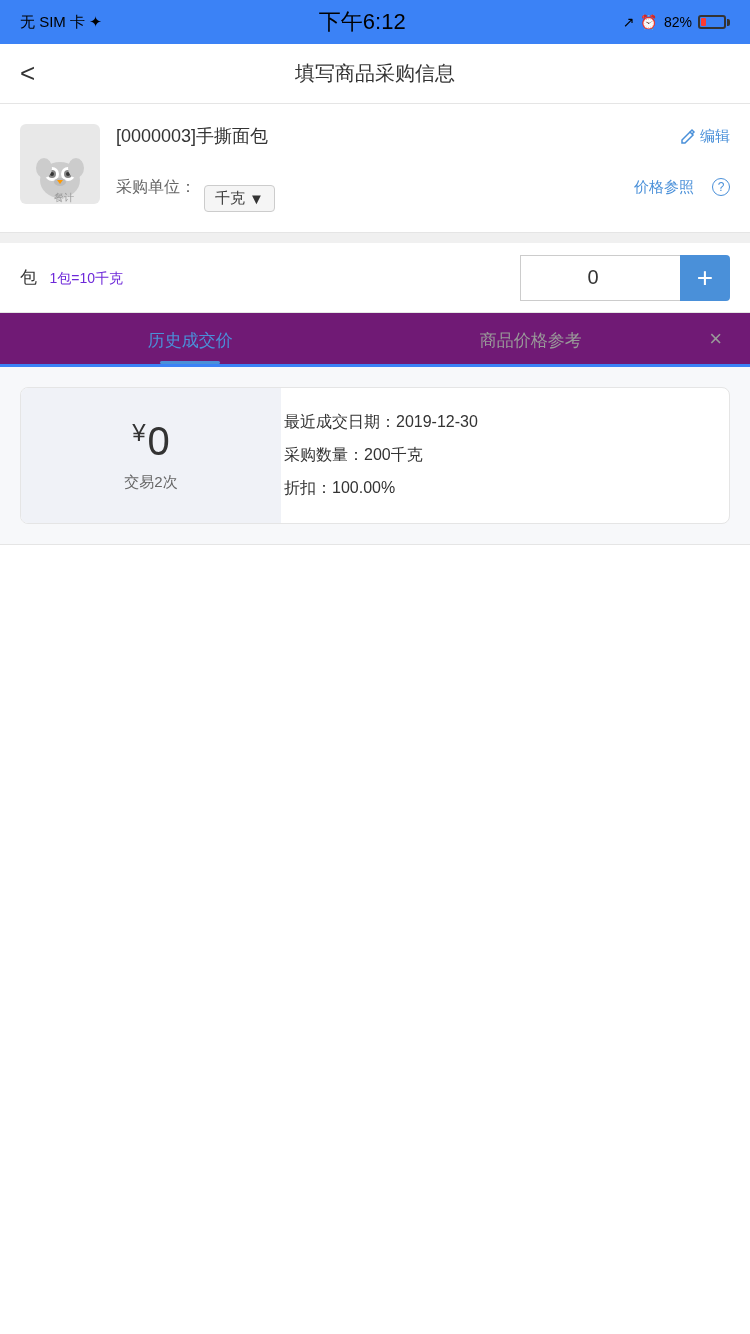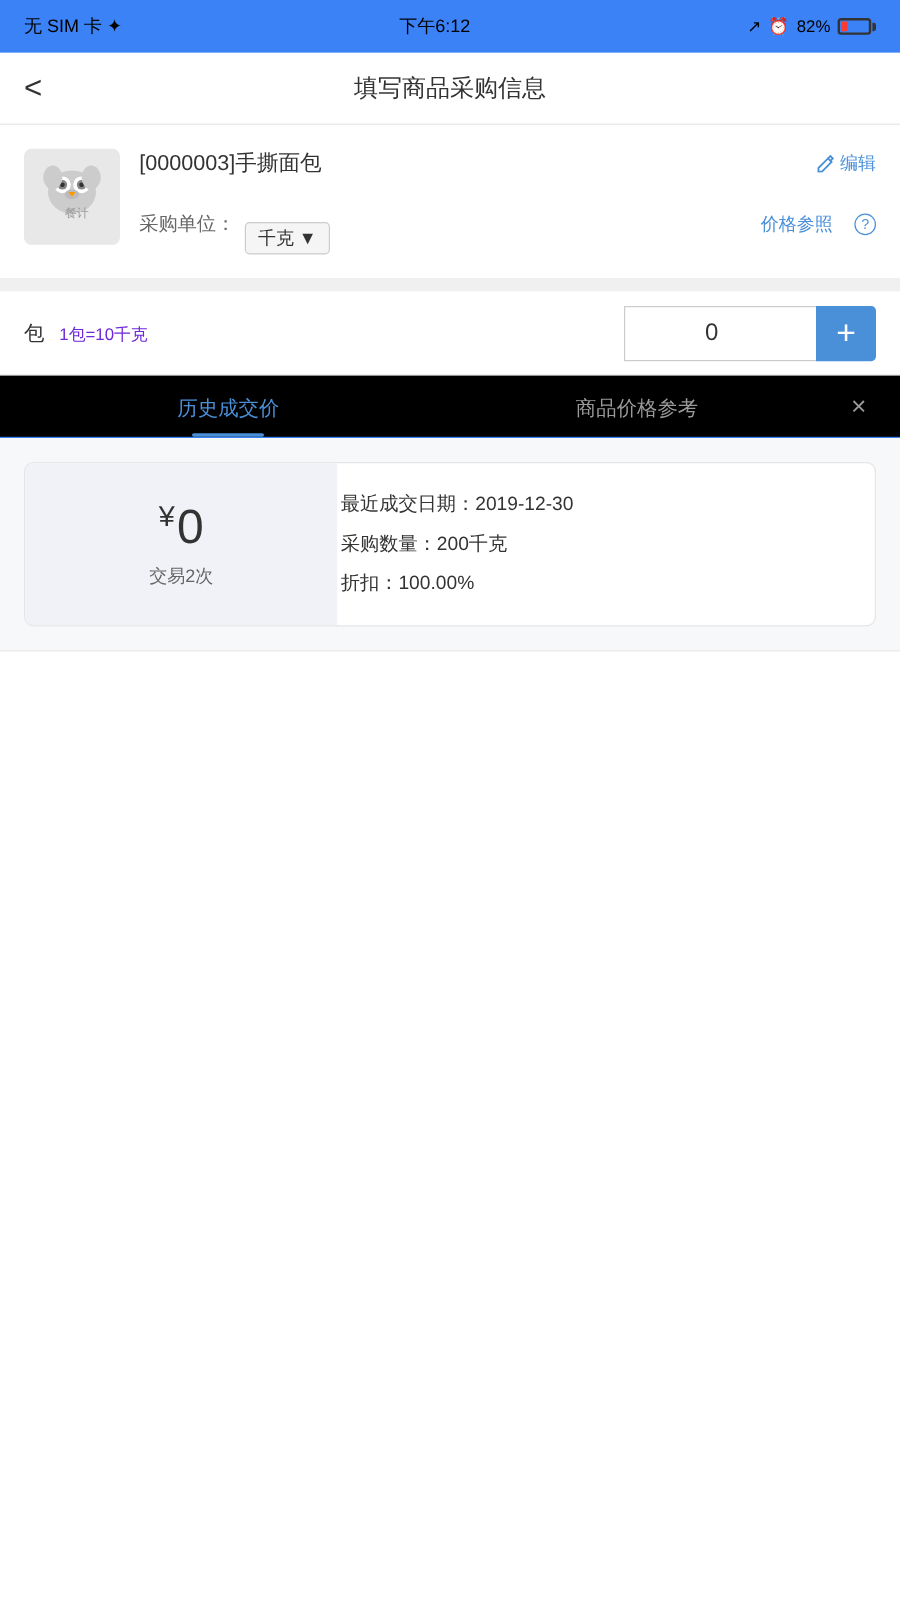--- a/index.html
+++ b/index.html
@@ -23,21 +23,21 @@
       font-size: 15px;
       font-weight: 500;
     }
     .status-left {
       display: flex;
       align-items: center;
       gap: 8px;
       font-size: 15px;
     }
     .status-center {
-      font-size: 15px;
+      font-size: 22px;
       font-weight: 500;
     }
     .status-right {
       display: flex;
       align-items: center;
       gap: 6px;
       font-size: 14px;
     }
     .battery-icon {
       display: inline-flex;
@@ -104,21 +104,21 @@
       display: flex;
       align-items: flex-start;
       gap: 16px;
     }
     .product-image {
       width: 80px;
       height: 80px;
       background: #e8e8e8;
       border-radius: 6px;
       display: flex;
-      align-items: flex-start;
+      align-items: flex-end;
       justify-content: center;
       flex-shrink: 0;
       overflow: hidden;
     }
     .owl-icon {
       width: 60px;
       height: 60px;
     }
     .product-info {
       flex: 1;
@@ -240,23 +240,23 @@
     }
 
     
     .tab-section {
       background: #f7f8fa;
       border-bottom: 1px solid #e5e5e5;
     }
     .tab-bar {
       display: flex;
       align-items: center;
-      background: #000000;
+      background: #701a75;
       padding: 0 20px;
-      border-bottom: 1px solid #3b82f6;
+      border-bottom: 3px solid #3b82f6;
       position: relative;
     }
     .tab-item {
       flex: 1;
       text-align: center;
       padding: 16px 0 12px;
       font-size: 17px;
       color: #999;
       cursor: pointer;
       position: relative;

